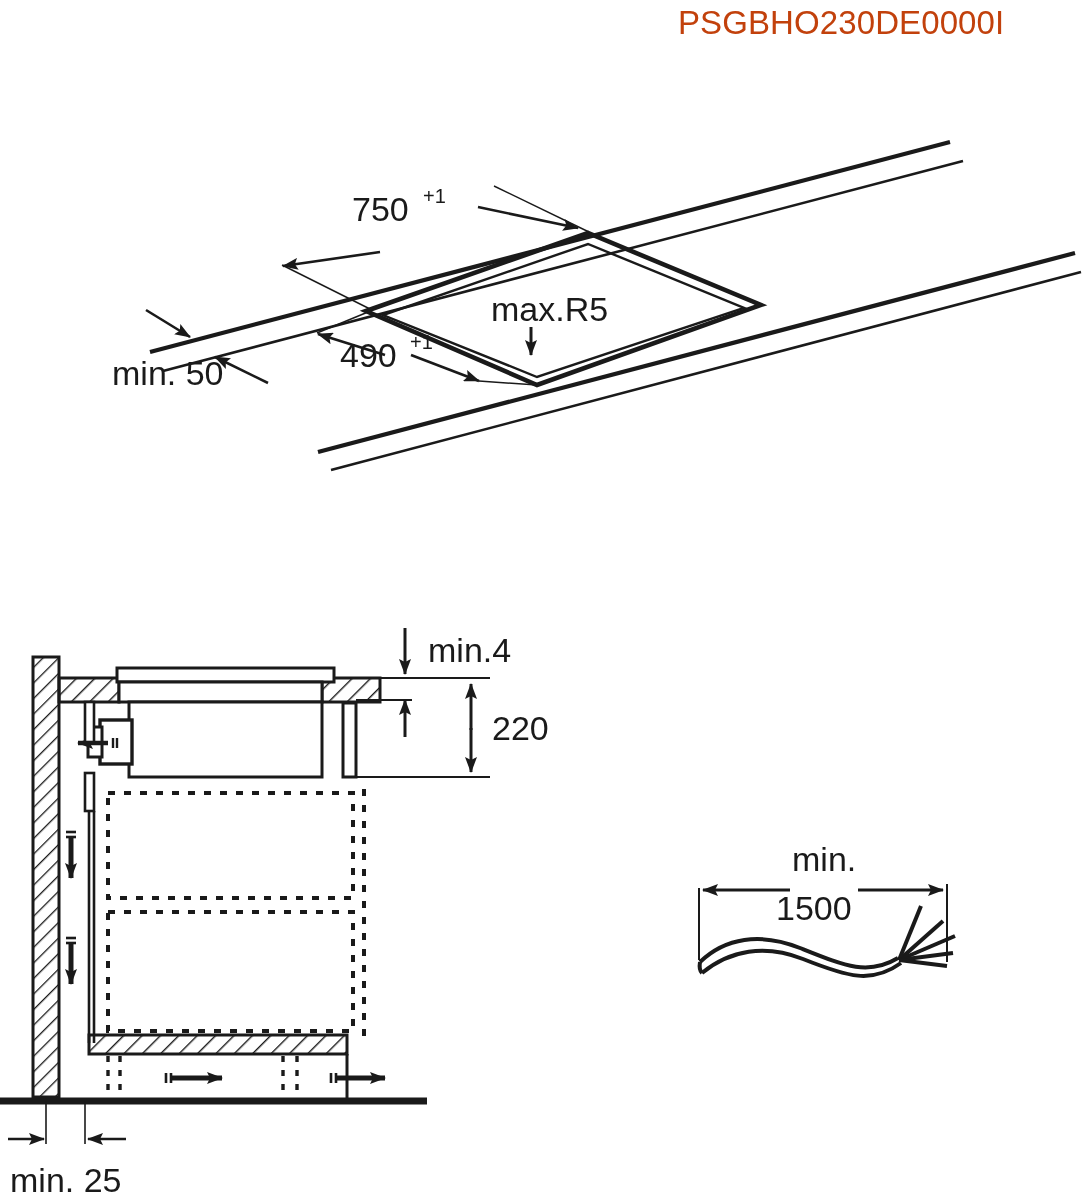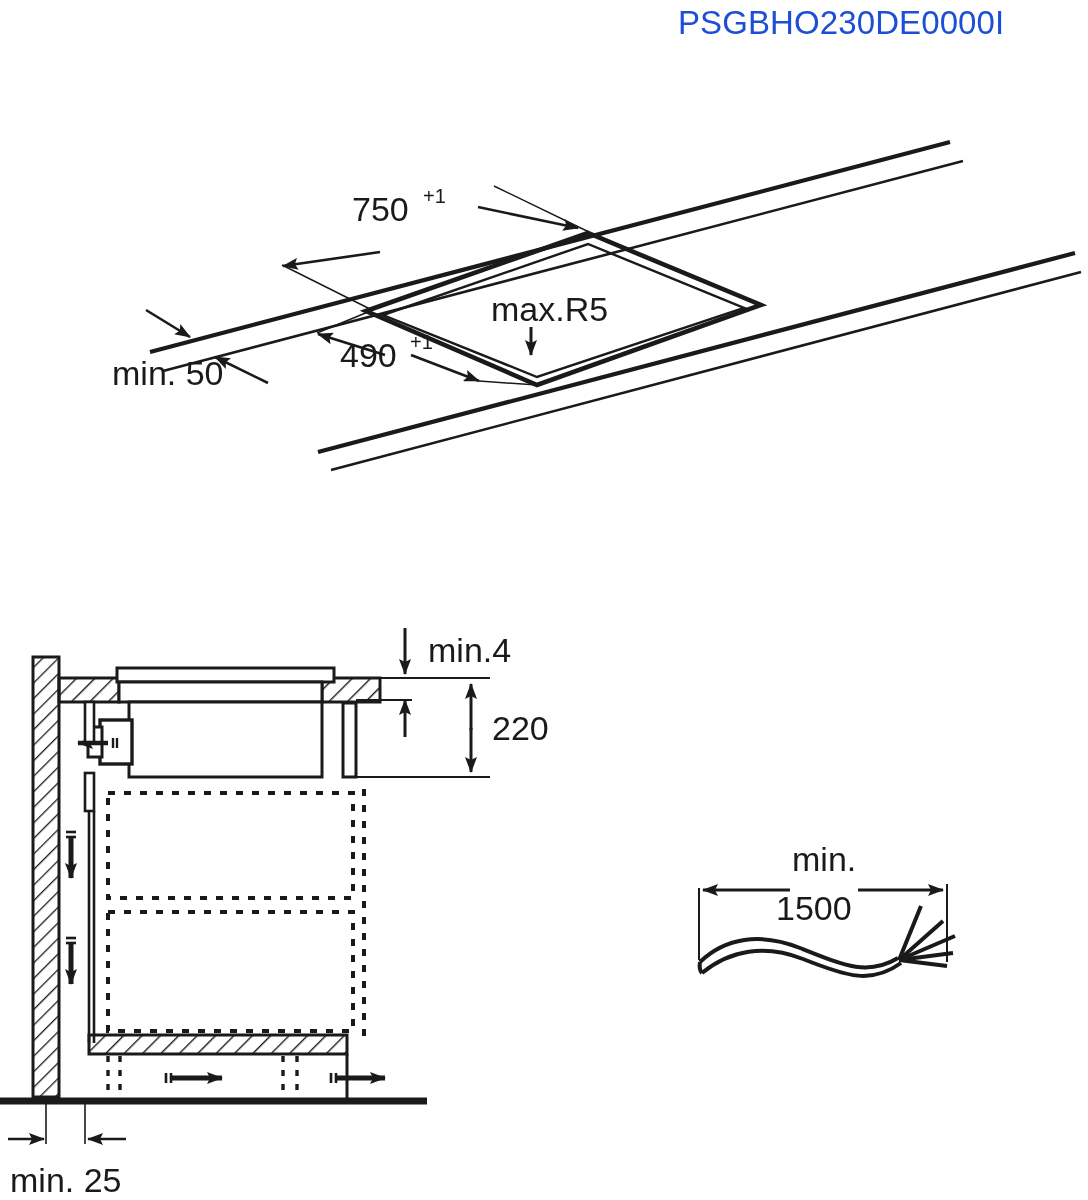--- a/index.html
+++ b/index.html
@@ -21,21 +21,21 @@
     top: 0; left: 0;
     width: 1088px;
     height: 1200px;
   }
   .doc-code {
     position: absolute;
     top: 4px;
     left: 678px;
     font-size: 33px;
     letter-spacing: 0.1px;
-    color: #1d4ed8;
+    color: #c2410c;
     white-space: nowrap;
     font-family: "Liberation Sans", sans-serif;
   }
   svg.layer {
     position: absolute;
     top: 0; left: 0;
     width: 1088px;
     height: 1200px;
   }
   .dimtext {

